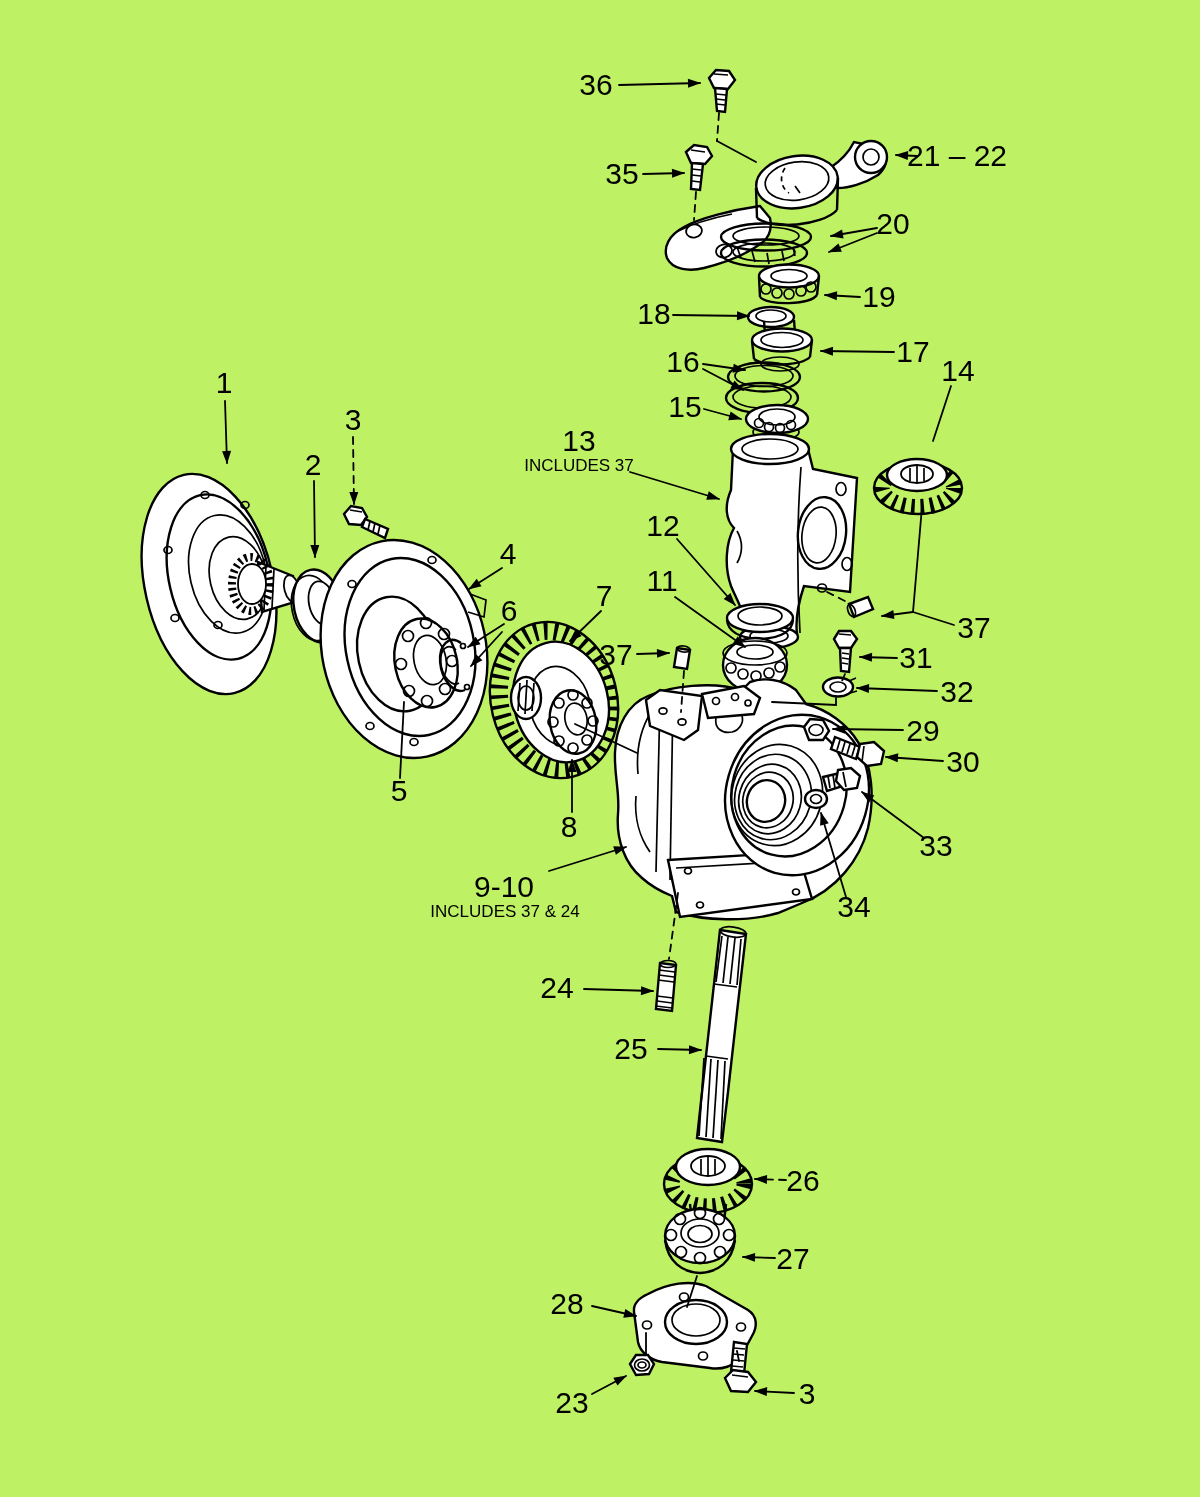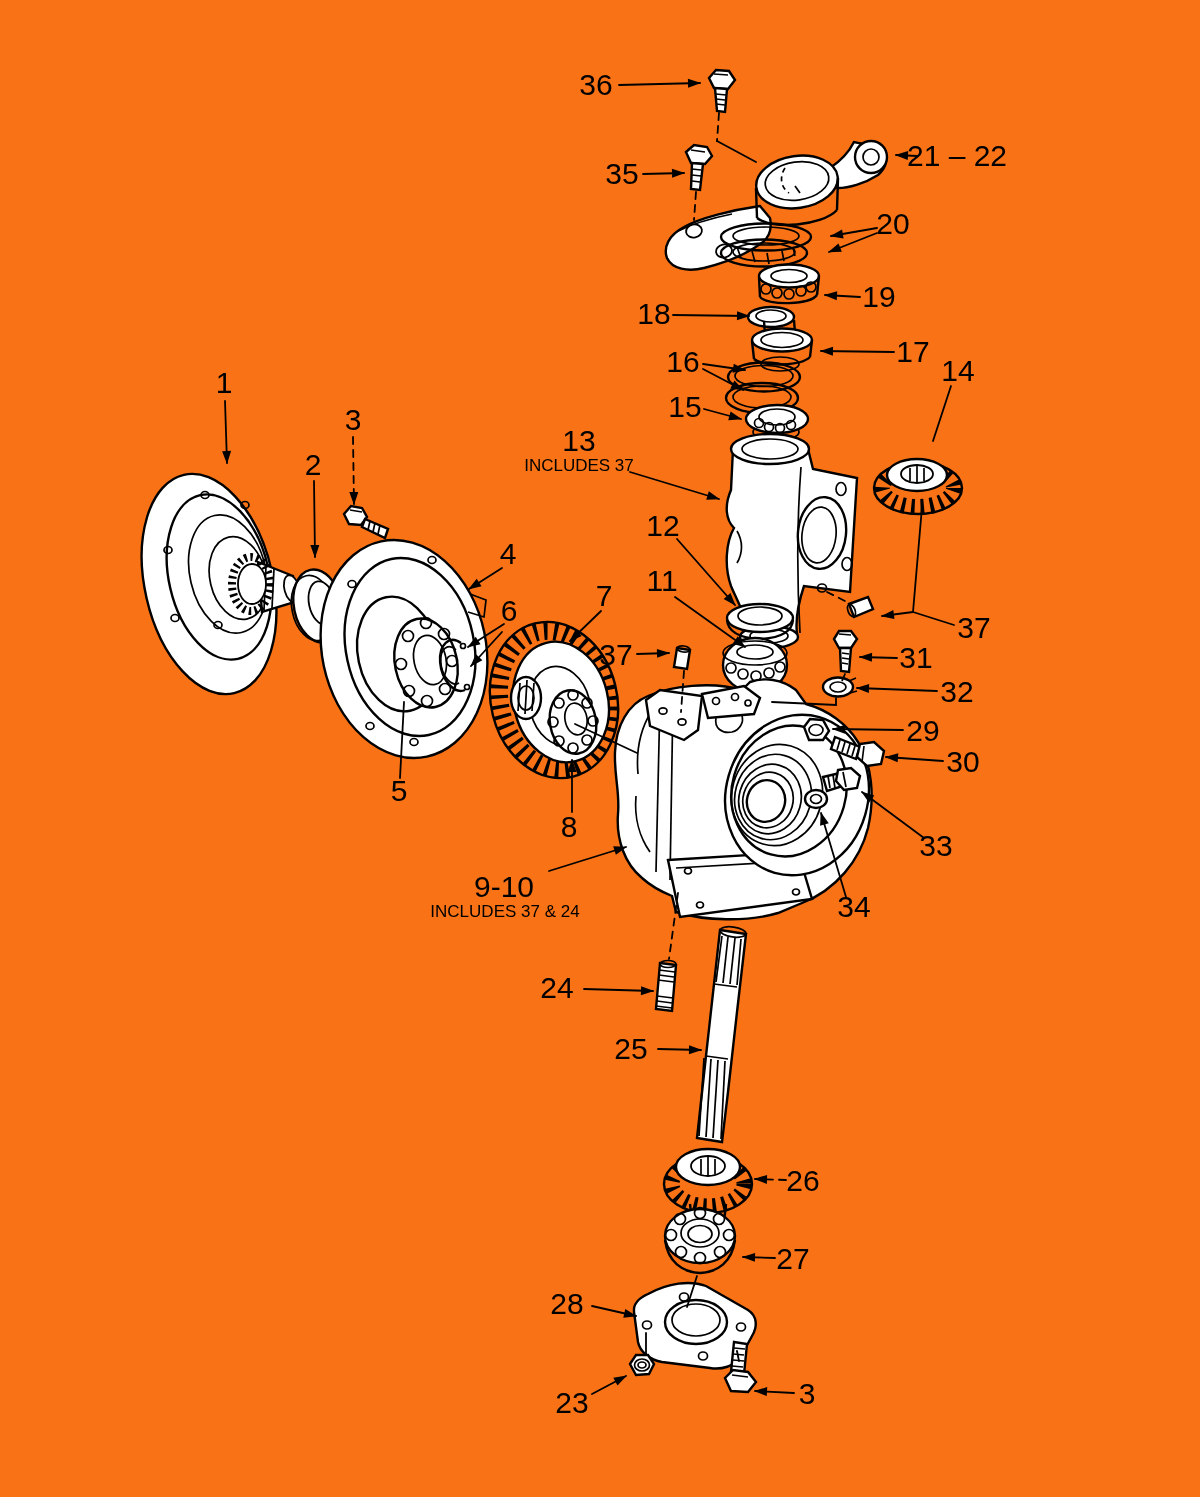--- a/index.html
+++ b/index.html
@@ -1,16 +1,16 @@
 <!DOCTYPE html>
 <html><head>
 <meta charset="utf-8">
 <style>
   html,body { margin:0; padding:0; background:#ffffff; }
-  .stage { position:relative; width:1200px; height:1497px; background:#f97316; overflow:hidden; }
+  .stage { position:relative; width:1200px; height:1497px; background:#bef264; overflow:hidden; }
   svg { display:block; }
   .num  { font-family:"Liberation Sans", sans-serif; font-size:30px; fill:#000; }
   .note { font-family:"Liberation Sans", sans-serif; font-size:17px; fill:#000; }
   .ink     { stroke:#000; fill:none; stroke-width:2.4; }
   .ink-thin{ stroke:#000; fill:none; stroke-width:1.7; }
   .white   { fill:#ffffff; stroke:#000; stroke-width:2.4; }
   .white-thin{ fill:#ffffff; stroke:#000; stroke-width:1.8; }
   .leader  { stroke:#000; fill:none; stroke-width:1.8; stroke-linecap:round; }
   .dashed  { stroke-dasharray:7 6; }
   .teeth   { fill:none; stroke:#000; }

